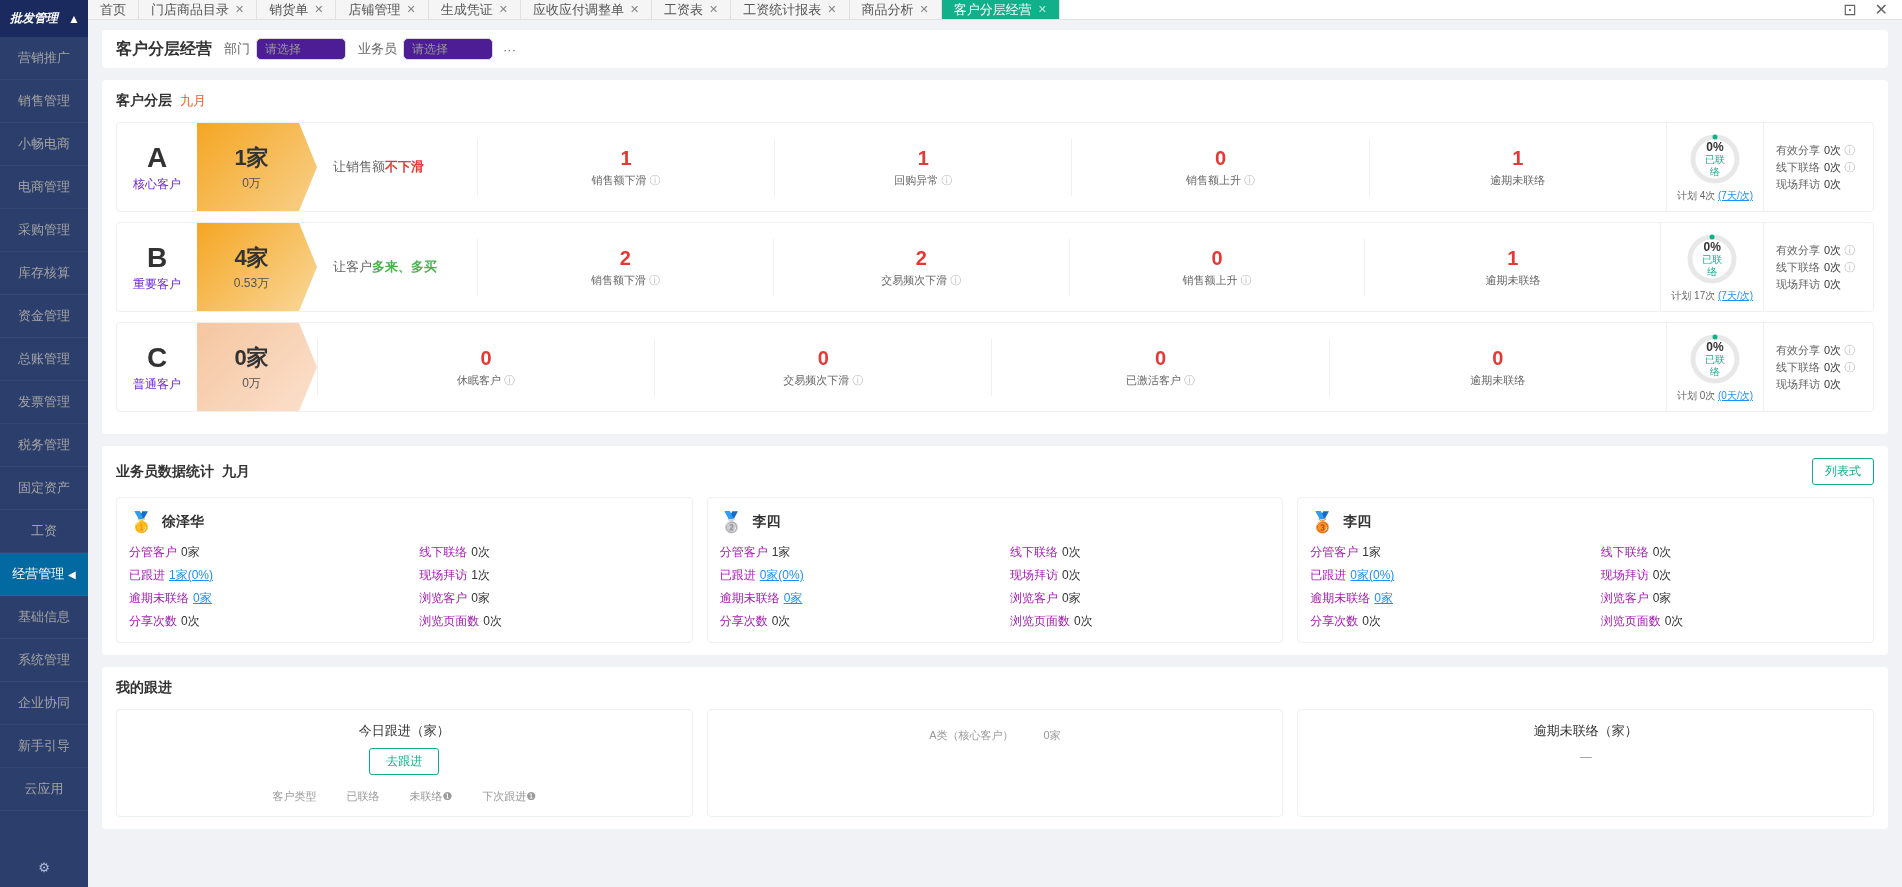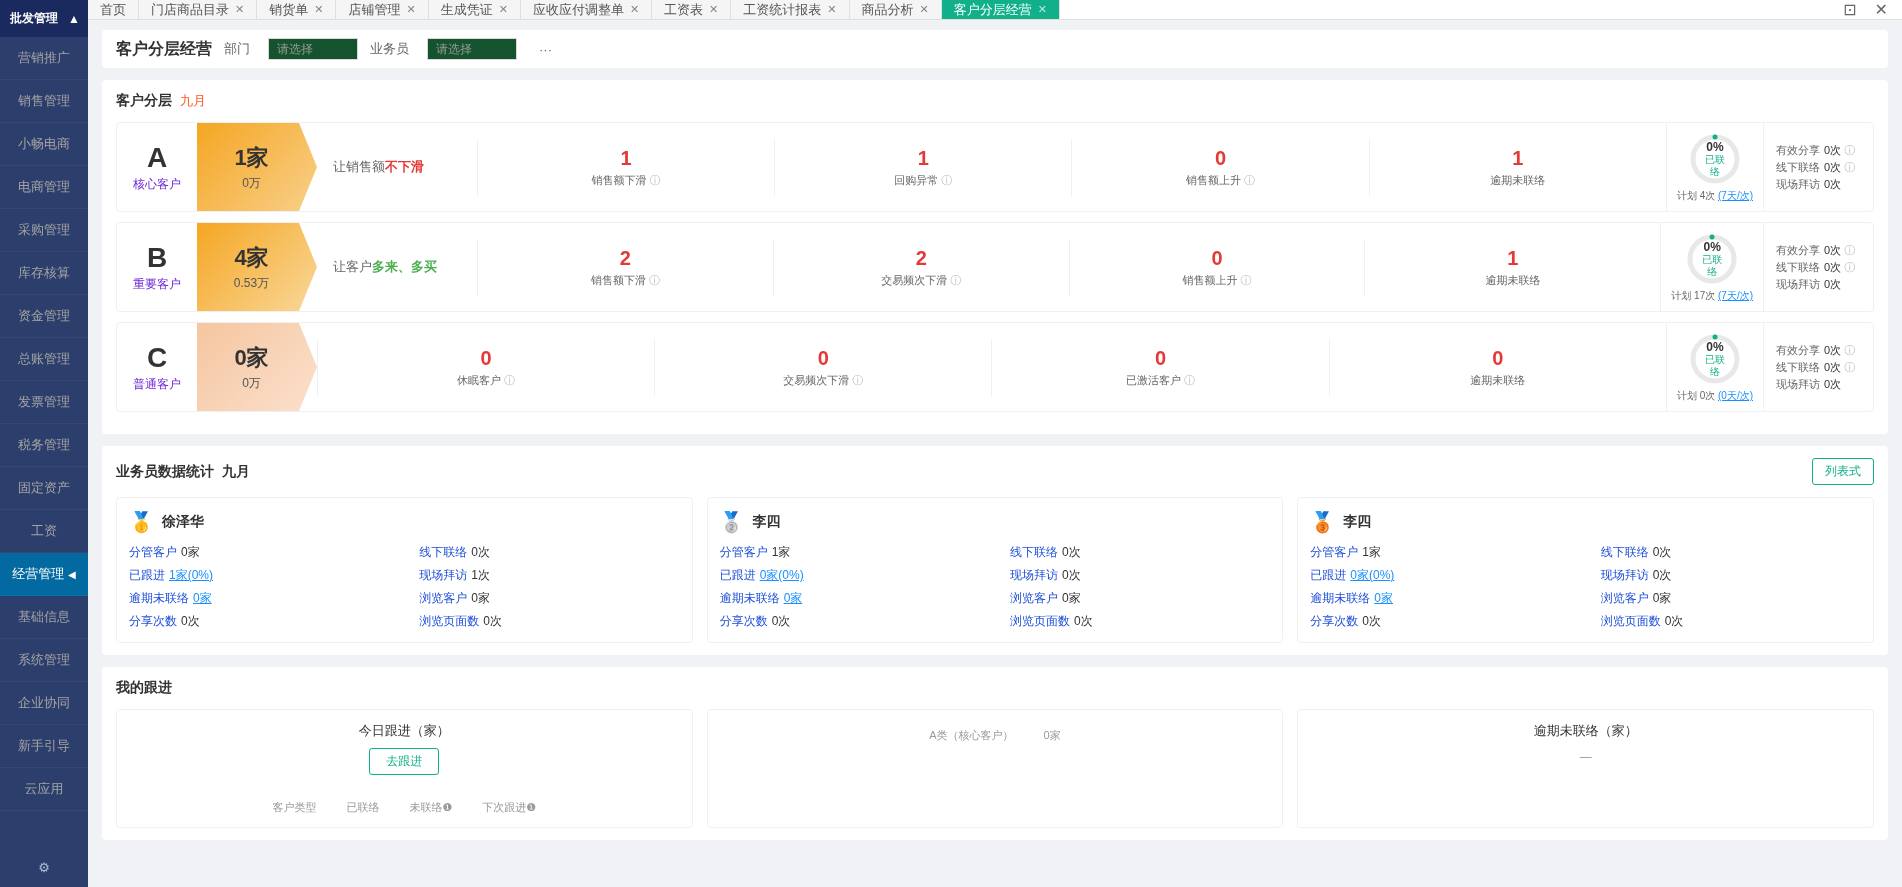--- a/index.html
+++ b/index.html
@@ -24,21 +24,21 @@
       color: #fff;
       font-size: 13px;
       font-weight: bold;
       display: flex;
       align-items: center;
       justify-content: space-between;
       padding-left: 10px;
       padding-right: 8px;
       cursor: pointer;
     }
-    .sidebar-header span { font-size: 12px; }
+    .sidebar-header span { font-size: 12px; font-style: italic; }
     .sidebar-item {
       width: 100%;
       padding: 12px 5px;
       text-align: center;
       color: #a3a3a3;
       cursor: pointer;
       font-size: 13px;
       border-bottom: 1px solid rgba(255,255,255,0.05);
     }
     .sidebar-item.active { background: #0369a1; color: #fff; }
@@ -128,30 +128,30 @@
       border-radius: 4px;
     }
     .page-title {
       font-size: 16px;
       font-weight: bold;
       color: #333;
     }
     .filter-group {
       display: flex;
       align-items: center;
-      gap: 18px;
+      gap: 6px;
     }
     .filter-label { color: #666; font-size: 13px; }
     .filter-select {
       border: 1px solid #d9d9d9;
-      border-radius: 0;
+      border-radius: 5px;
       padding: 3px 20px 3px 8px;
       font-size: 12px;
       color: #999;
-      background: #14532d;
+      background: #4c1d95;
       min-width: 90px;
       appearance: none;
       cursor: pointer;
     }
     .filter-dots { color: #666; cursor: pointer; margin-left: 4px; }
 
     
     .section {
       background: #fff;
       border-radius: 4px;
@@ -342,21 +342,21 @@
     }
     .staff-medal { font-size: 20px; }
     .staff-name { font-size: 14px; font-weight: bold; color: #333; }
     .staff-stats-grid {
       display: grid;
       grid-template-columns: 1fr 1fr;
       gap: 6px 30px;
       font-size: 12px;
     }
     .staff-stat-row { display: flex; align-items: center; gap: 4px; }
-    .staff-stat-label { color: #1d4ed8; white-space: nowrap; }
+    .staff-stat-label { color: #a21caf; white-space: nowrap; }
     .staff-stat-value { color: #333; }
     .staff-stat-link { color: #1890ff; text-decoration: underline; cursor: pointer; }
 
     
     .follow-section {
       background: #fff;
       border-radius: 4px;
       padding: 12px 14px;
     }
     .follow-section-title { font-size: 14px; font-weight: bold; color: #333; margin-bottom: 12px; }
@@ -373,21 +373,21 @@
     }
     .follow-card-title { font-size: 13px; color: #333; margin-bottom: 8px; }
     .follow-btn {
       border: 1px solid #12b08a;
       color: #12b08a;
       background: #fff;
       padding: 4px 16px;
       border-radius: 3px;
       font-size: 12px;
       cursor: pointer;
-      margin-bottom: 19px;
+      margin-bottom: 8px;
     }
   </style>
 </head>
 <body>
 
 <div class="sidebar">
   <div class="sidebar-header">
     <span>批发管理</span>
     <span style="font-size:12px;">▲</span>
   </div>

